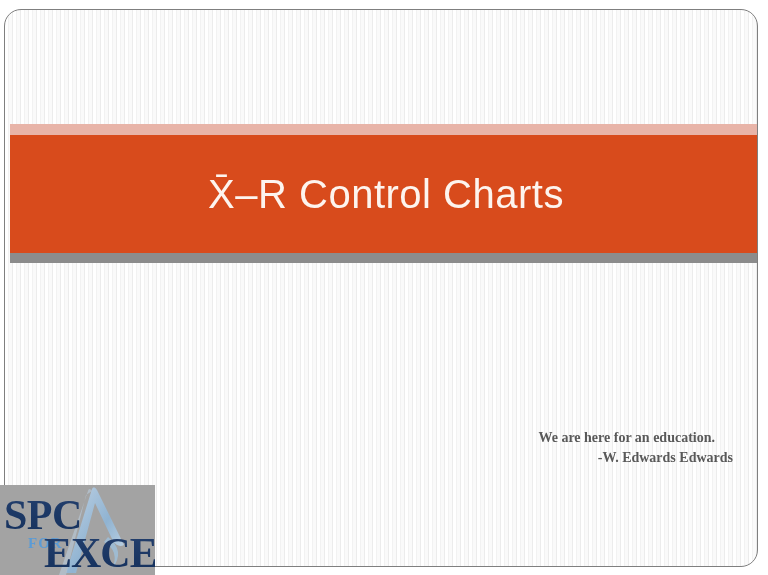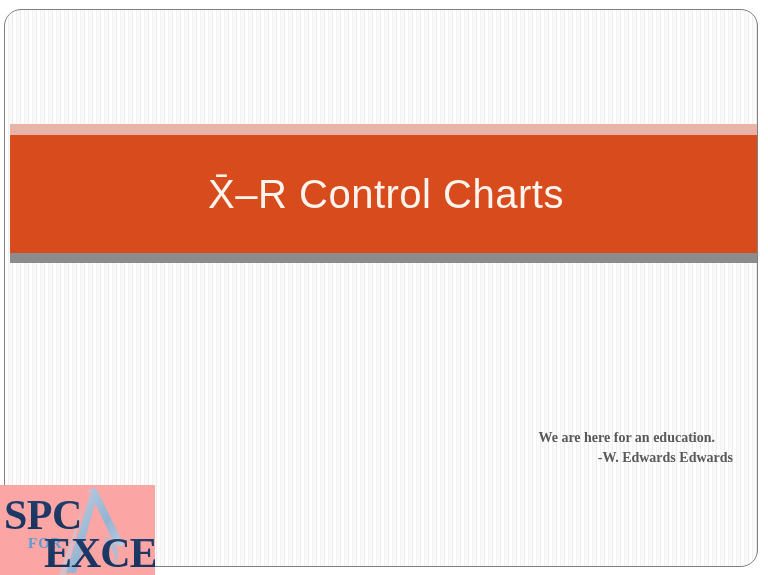--- a/index.html
+++ b/index.html
@@ -102,21 +102,21 @@
   .quote-line-1 { display: block; padding-right: 18px; }
   .quote-line-2 { display: block; padding-right: 0px; }
 
   
   .logo-plate {
     position: absolute;
     left: 0px;
     top: 485px;
     width: 155px;
     height: 90px;
-    background: #fca5a5;
+    background: #a3a3a3;
     overflow: hidden;
   }
   .logo-svg { display: block; }
 </style>
 </head>
 <body>
 
 <div id="slide-root">
 
   <div class="slide-canvas">

